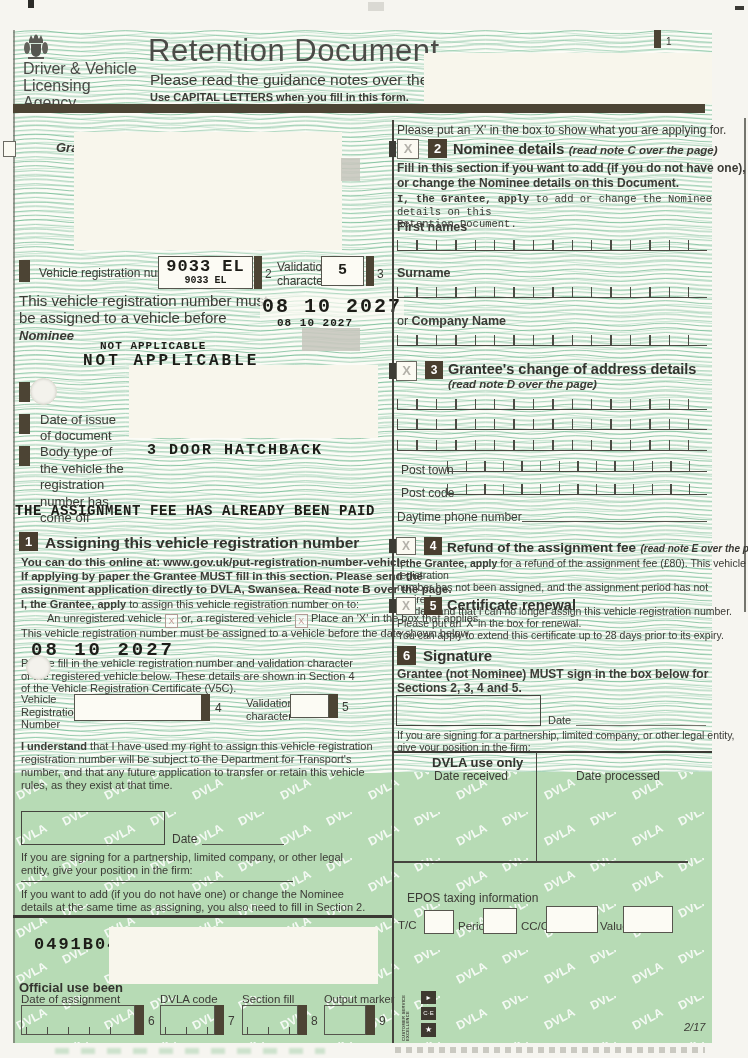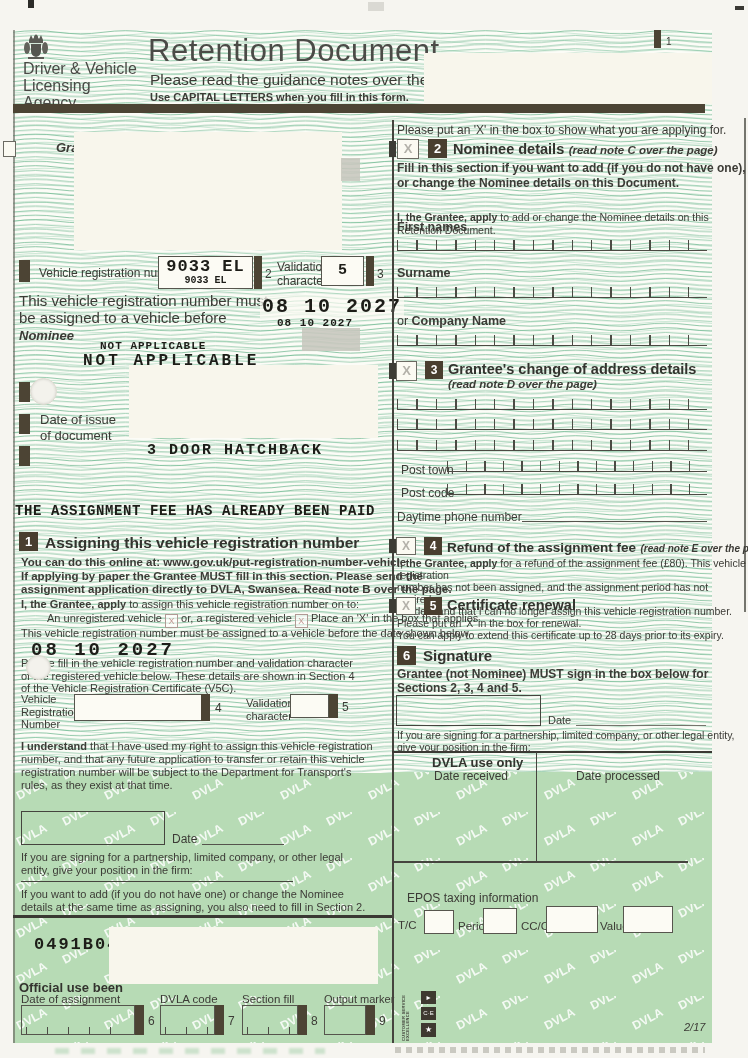--- a/index.html
+++ b/index.html
@@ -116,20 +116,27 @@
   <div class="abs redact" style="left:129px;top:365px;width:249px;height:73px;"></div>
   <div class="abs endbar" style="left:19px;top:382px;width:11px;height:20px;"></div>
   <div class="abs hole" style="left:30px;top:378px;width:25px;height:25px;"></div>
   <div class="abs endbar" style="left:19px;top:414px;width:11px;height:20px;"></div>
   <div class="abs endbar" style="left:19px;top:446px;width:11px;height:20px;"></div>
 
   <div class="abs lbl" style="left:40px;top:412px;font-size:13px;line-height:16px;">
     <div>Date of issue</div>
     <div>of document</div>
   </div>
+  <div class="abs lbl" style="left:40px;top:444px;font-size:13px;line-height:16.5px;">
+    <div>Body type of</div>
+    <div>the vehicle the</div>
+    <div>registration</div>
+    <div>number has</div>
+    <div>come off</div>
+  </div>
   <div class="abs mono b" style="left:147px;top:442px;font-size:15px;letter-spacing:2px;">3 DOOR HATCHBACK</div>
 
   <div class="abs mono b" style="left:15px;top:503px;font-size:14px;letter-spacing:.6px;">THE ASSIGNMENT FEE HAS ALREADY BEEN PAID</div>
 
   <div class="abs numsq" style="left:19px;top:532px;width:19px;height:19px;font-size:13px;line-height:19px;">1</div>
   <div class="abs lbl b" style="left:45px;top:534px;font-size:15.5px;color:#33332e;">Assigning this vehicle registration number</div>
   <div class="abs lbl b" style="left:21px;top:556px;font-size:11.5px;">You can do this online at: www.gov.uk/put-registration-number-vehicle</div>
   <div class="abs lbl b" style="left:21px;top:570px;font-size:11.5px;line-height:13px;">
     <div>If applying by paper the Grantee MUST fill in this section. Please send the</div>
     <div>assignment application directly to DVLA, Swansea. Read note B over the page.</div>
@@ -162,22 +169,22 @@
   <div class="abs lbl" style="left:246px;top:697px;font-size:11px;line-height:12.5px;">
     <div>Validation</div>
     <div>character</div>
   </div>
   <div class="abs wbox" style="left:290px;top:694px;width:39px;height:24px;"></div>
   <div class="abs endbar" style="left:329px;top:694px;width:9px;height:24px;"></div>
   <div class="abs lbl" style="left:342px;top:700px;font-size:12px;">5</div>
 
   <div class="abs lbl" style="left:21px;top:740px;font-size:11px;line-height:12.9px;width:360px;">
     <div><span class="b">I understand</span><span> that I have used my right to assign this vehicle registration</span></div>
+    <div>registration number will be subject to the Department for Transport's</div>
     <div>number, and that any future application to transfer or retain this vehicle</div>
-    <div>registration number will be subject to the Department for Transport's</div>
     <div>rules, as they exist at that time.</div>
   </div>
 
   <div class="abs sigbox" style="left:21px;top:811px;width:144px;height:34px;"></div>
   <div class="abs lbl" style="left:172px;top:832px;font-size:12px;">Date</div>
   <div class="abs" style="left:202px;top:844px;width:82px;height:1.2px;background:#55544d;"></div>
   <div class="abs lbl" style="left:21px;top:851px;font-size:11px;line-height:13px;">
     <div>If you are signing for a partnership, limited company, or other legal</div>
     <div>entity, give your position in the firm:</div>
   </div>
@@ -225,21 +232,21 @@
   <div class="abs xbox" style="left:397px;top:139px;width:22px;height:20px;font-size:13px;line-height:18px;">X</div>
   <div class="abs numsq" style="left:428px;top:139px;width:19px;height:19px;font-size:13px;line-height:19px;">2</div>
   <div class="abs" style="left:453px;top:140px;white-space:nowrap;">
     <span class="lbl b" style="font-size:14.5px;color:#33332e;">Nominee details</span>
     <span class="lbl b i" style="font-size:11.5px;">(read note C over the page)</span>
   </div>
   <div class="abs lbl b" style="left:397px;top:161px;font-size:12px;line-height:14.5px;">
     <div>Fill in this section if you want to add (if you do not have one),</div>
     <div>or change the Nominee details on this Document.</div>
   </div>
-  <div class="abs lbl" style="left:397px;top:211px;font-size:10.5px;line-height:12.5px;">
+  <div class="abs lbl" style="left:397px;top:193px;font-size:10.5px;line-height:12.5px;font-family:Liberation Mono, monospace;">
     <div><span class="b">I, the Grantee, apply</span><span> to add or change the Nominee details on this</span></div>
     <div>Retention Document.</div>
   </div>
   <div class="abs lbl b" style="left:397px;top:220px;font-size:12.5px;">First names</div>
   <div class="abs comb" style="left:397px;top:240px;width:310px;height:10px;"></div>
   <div class="abs lbl b" style="left:397px;top:266px;font-size:12.5px;">Surname</div>
   <div class="abs comb" style="left:397px;top:287px;width:310px;height:10px;"></div>
   <div class="abs lbl" style="left:397px;top:314px;font-size:12.5px;"><span>or </span><span class="b">Company Name</span></div>
   <div class="abs comb" style="left:397px;top:335px;width:310px;height:10px;"></div>
 

